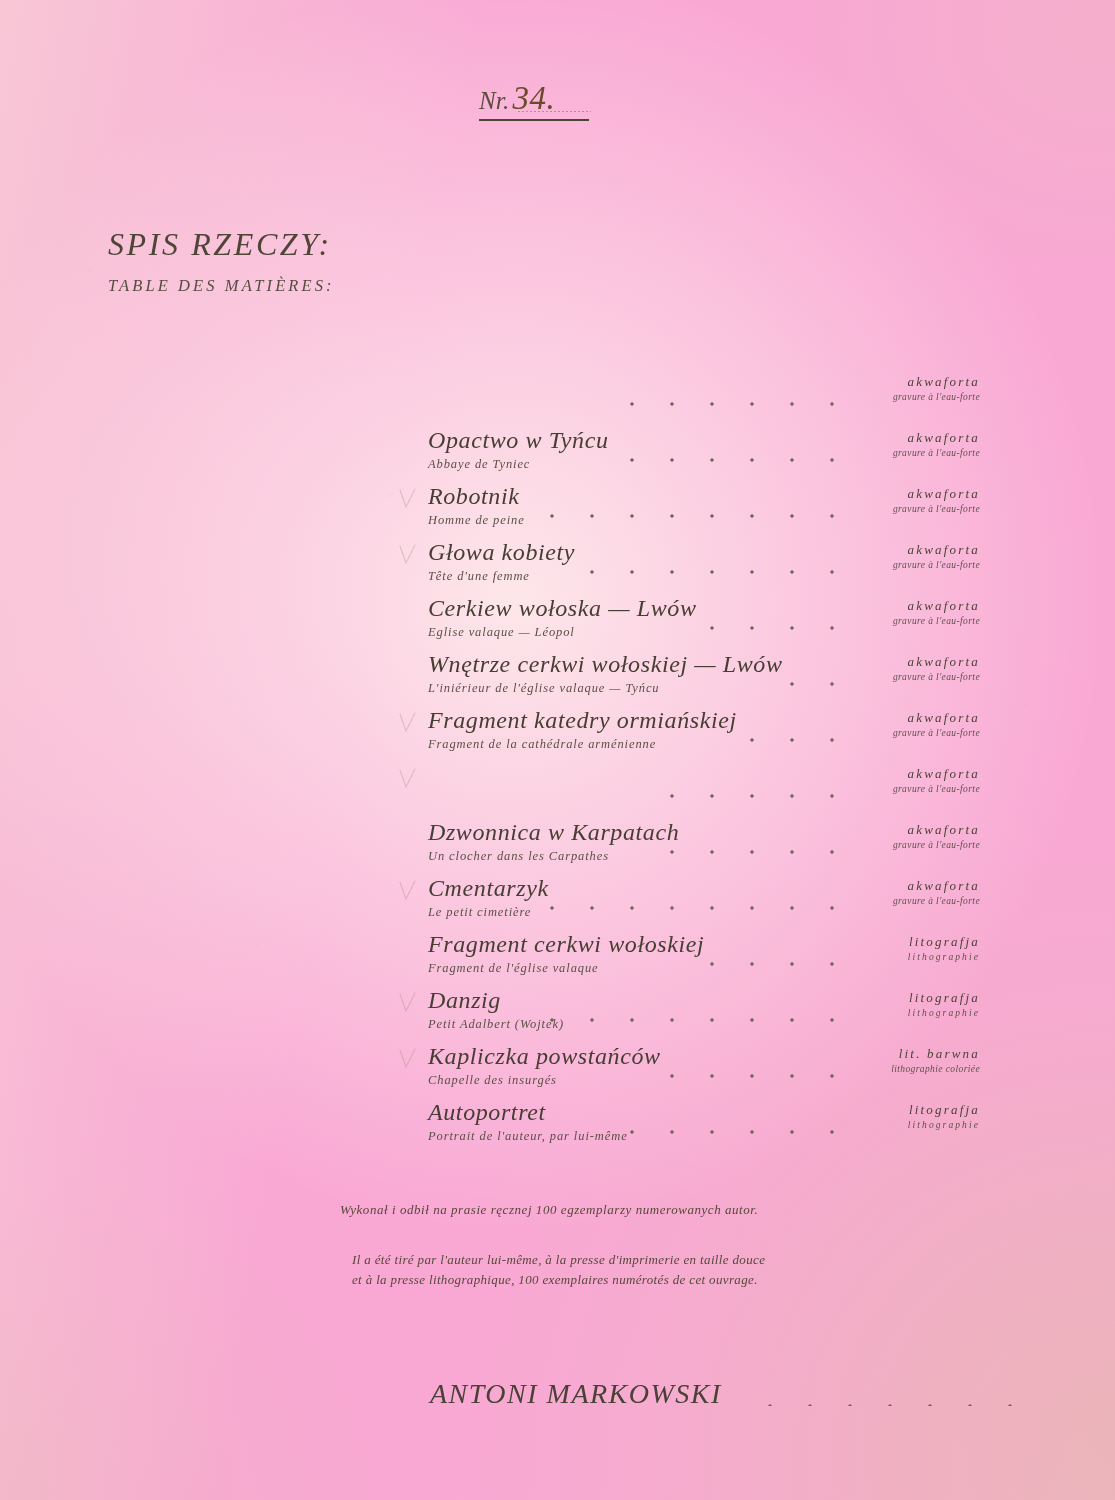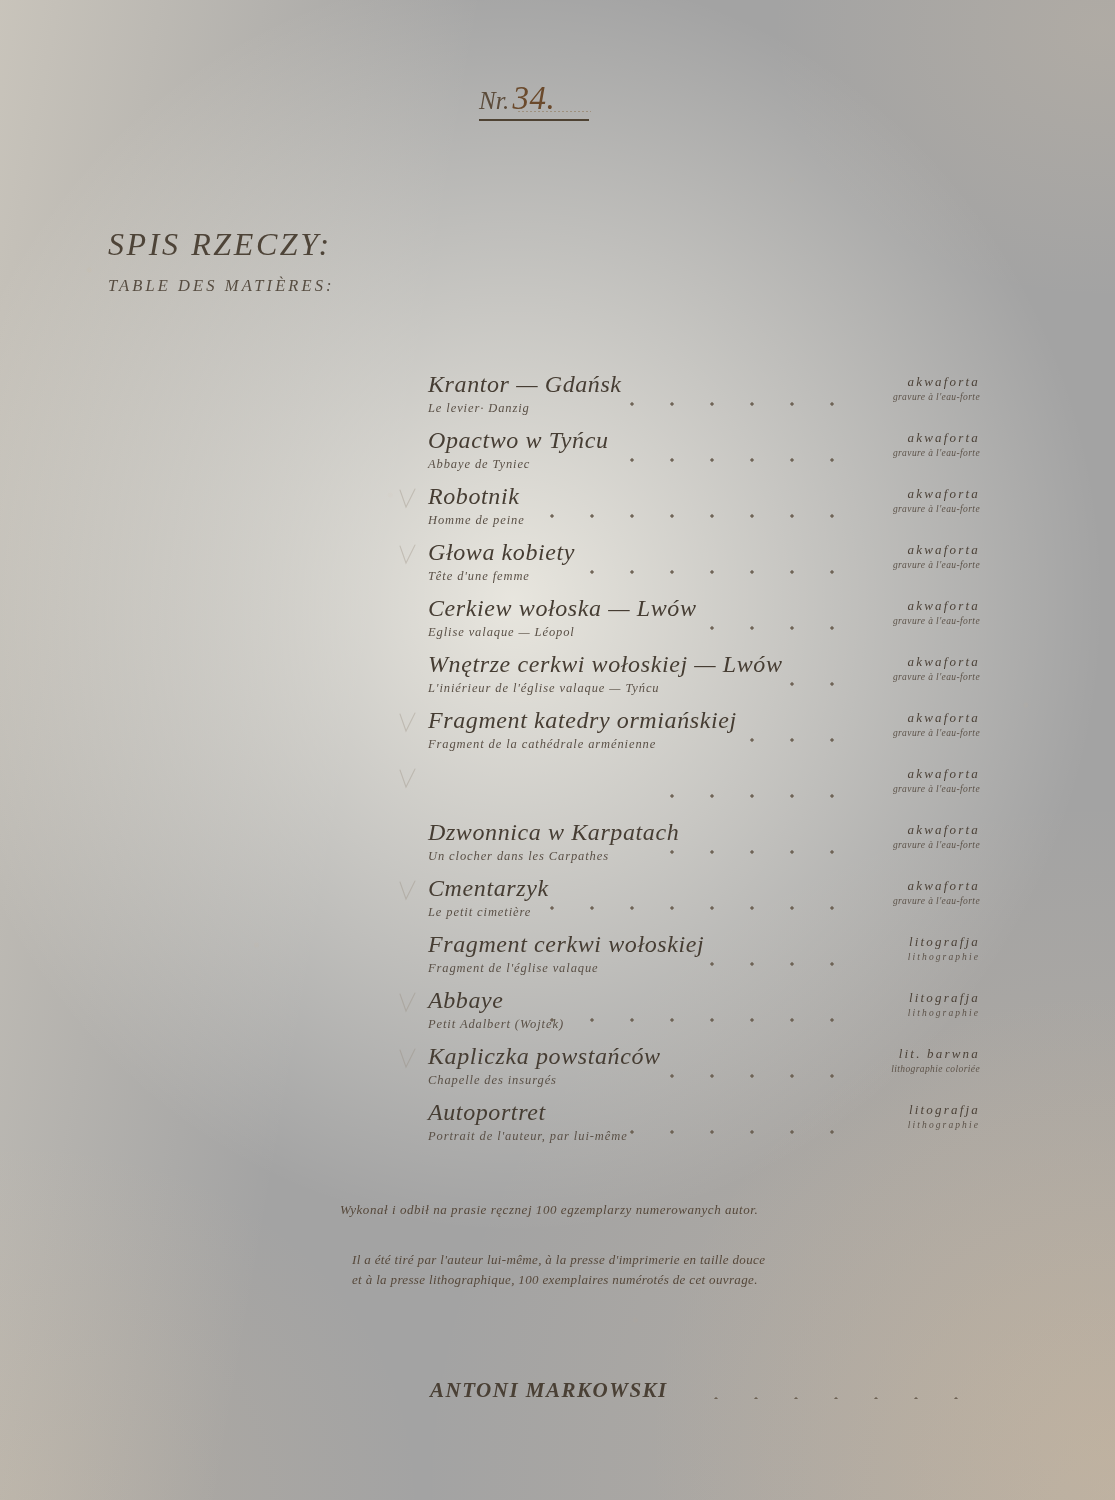--- a/index.html
+++ b/index.html
@@ -6,21 +6,21 @@
   html, body {
     margin: 0;
     padding: 0;
     background: #ffffff;
   }
   .page {
     position: relative;
     width: 1115px;
     height: 1500px;
     overflow: hidden;
-    background: #a3a3a3;
+    background: #f9a8d4;
     font-family: "Liberation Serif", "DejaVu Serif", serif;
     color: #4a433c;
     -webkit-font-smoothing: antialiased;
   }
   
   .paper-tint {
     position: absolute;
     inset: 0;
     pointer-events: none;
     background:
@@ -223,25 +223,24 @@
   
   .signature {
     position: absolute;
     left: 430px;
     top: 1378px;
     display: flex;
     align-items: flex-end;
   }
   .signature-name {
     font-style: italic;
-    font-size: 21px;
+    font-size: 28px;
     letter-spacing: 1.5px;
     color: #4a4035;
     white-space: nowrap;
-    font-weight: bold;
   }
   .signature-dots {
     width: 290px;
     height: 14px;
     margin-left: 28px;
     margin-bottom: 4px;
     background-image: radial-gradient(circle, rgba(104,92,78,0.9) 0 1.35px, transparent 2px);
     background-size: 40px 14px;
     background-repeat: repeat-x;
     background-position: 0 7px;
@@ -263,24 +262,20 @@
     <div class="nr-rule"></div>
   </div>
 
   <div class="title-block">
     <div class="title-pl">SPIS RZECZY:</div>
     <div class="title-fr">TABLE DES MATIÈRES:</div>
   </div>
 
   <div class="contents" id="contents-list">
       <div class="entry">
-        <div class="entry-left">
-          <div class="entry-title">Krantor — Gdańsk</div>
-          <div class="entry-sub">Le levier· Danzig</div>
-        </div>
         <span class="leader" style="right: 128px; width: 230px;"></span>
         <div class="entry-right">
           <div class="tech-pl">akwaforta</div>
           <div class="tech-fr">gravure à l'eau-forte</div>
         </div>
       </div>
       <div class="entry">
         <div class="entry-left">
           <div class="entry-title">Opactwo w Tyńcu</div>
           <div class="entry-sub">Abbaye de Tyniec</div>
@@ -411,21 +406,21 @@
           <div class="tech-fr spaced">lithographie</div>
         </div>
       </div>
       <div class="entry">
         <span class="pencil-mark">
           <svg width="20" height="22" viewBox="0 0 20 22">
             <path d="M2 2 L8 19 L17 1" fill="none" stroke="#8d8071" stroke-width="1.1" stroke-linecap="round"></path>
           </svg>
         </span>
         <div class="entry-left">
-          <div class="entry-title">Abbaye</div>
+          <div class="entry-title">Danzig</div>
           <div class="entry-sub">Petit Adalbert (Wojtek)</div>
         </div>
         <span class="leader" style="right: 128px; width: 312px;"></span>
         <div class="entry-right">
           <div class="tech-pl">litografja</div>
           <div class="tech-fr spaced">lithographie</div>
         </div>
       </div>
       <div class="entry">
         <span class="pencil-mark">

